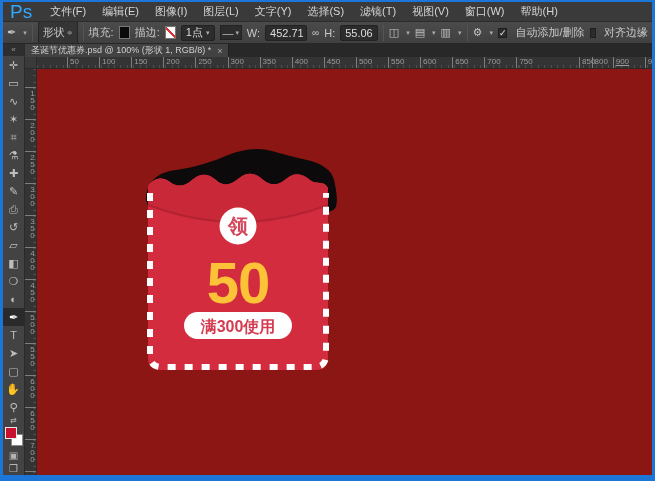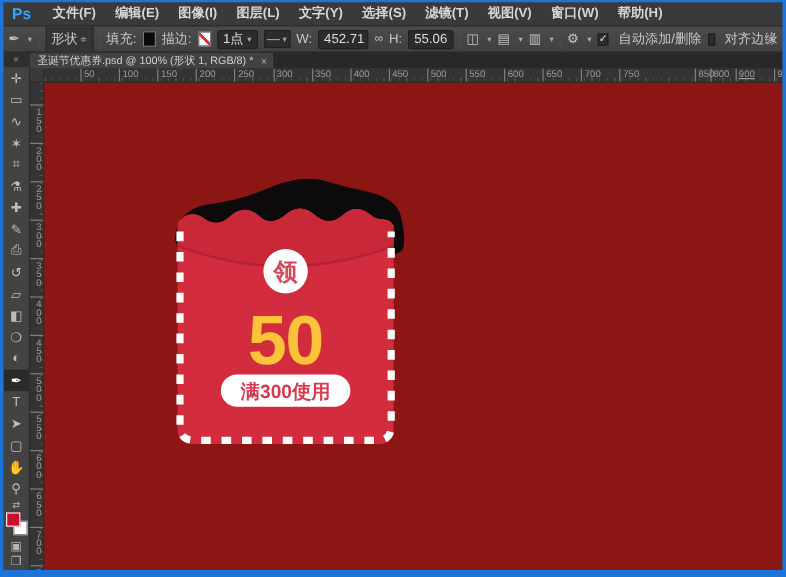--- a/index.html
+++ b/index.html
@@ -2,21 +2,21 @@
 <html><head>
 <meta charset="utf-8">
 <style>
   * { margin:0; padding:0; box-sizing:border-box; }
   body { font-family:"Liberation Sans","DejaVu Sans",sans-serif; }
   #frame { position:relative; width:655px; height:481px; background:#1b76d8; overflow:hidden; }
   #window { position:absolute; left:3px; top:2px; width:649px; height:473px; background:#3c3c3c; overflow:hidden; display:flex; flex-direction:column; }
 
   
   .menubar { height:19px; background:#3a3a3a; display:flex; align-items:center; font-size:11px; color:#d6d6d6; flex:none; }
-  .ps-logo { color:#31a8ff; font-weight:bold; font-size:13px; padding:0 10px 0 7px; }
+  .ps-logo { color:#31a8ff; font-weight:normal; font-size:19px; padding:0 10px 0 7px; }
   .menu-item { padding:0 8px; line-height:19px; cursor:default; }
 
   
   .optionsbar { height:23px; background:linear-gradient(#4b4b4b,#404040); border-top:1px solid #2c2c2c; border-bottom:1px solid #272727; display:flex; align-items:center; font-size:11px; color:#c8c8c8; padding:0 4px; gap:5px; flex:none; white-space:nowrap; overflow:hidden; }
   .ob-sep { width:1px; height:16px; background:#2e2e2e; border-right:1px solid #555; flex:none; }
   .ob-icon { color:#c2c2c2; font-size:11px; }
   .caret { font-size:7px; color:#aaa; margin-left:2px; }
   .dropdown { background:#353535; border:1px solid #262626; border-radius:2px; padding:1px 4px; display:flex; align-items:center; height:32px;justify-content:center; }
   .field { background:#2c2c2c; border:1px solid #222; border-radius:2px; padding:1px 4px; height:16px; display:flex; align-items:center; color:#ddd; }
   .swatch { width:18px; height:13px; border:1px solid #777; display:inline-block; vertical-align:middle; }
@@ -58,21 +58,21 @@
   .artwork { position:absolute; left:103px; top:71px; }
 </style>
 </head>
 <body>
 
 <div id="frame">
 <div id="window">
 
   <div class="menubar">
     <span class="ps-logo">Ps</span>
-    <div id="menu-items" style="display:flex;font-weight:bold;">
+    <div id="menu-items" style="display:flex;">
           <div class="menu-item">文件(F)</div>
           <div class="menu-item">编辑(E)</div>
           <div class="menu-item">图像(I)</div>
           <div class="menu-item">图层(L)</div>
           <div class="menu-item">文字(Y)</div>
           <div class="menu-item">选择(S)</div>
           <div class="menu-item">滤镜(T)</div>
           <div class="menu-item">视图(V)</div>
           <div class="menu-item">窗口(W)</div>
           <div class="menu-item">帮助(H)</div>

